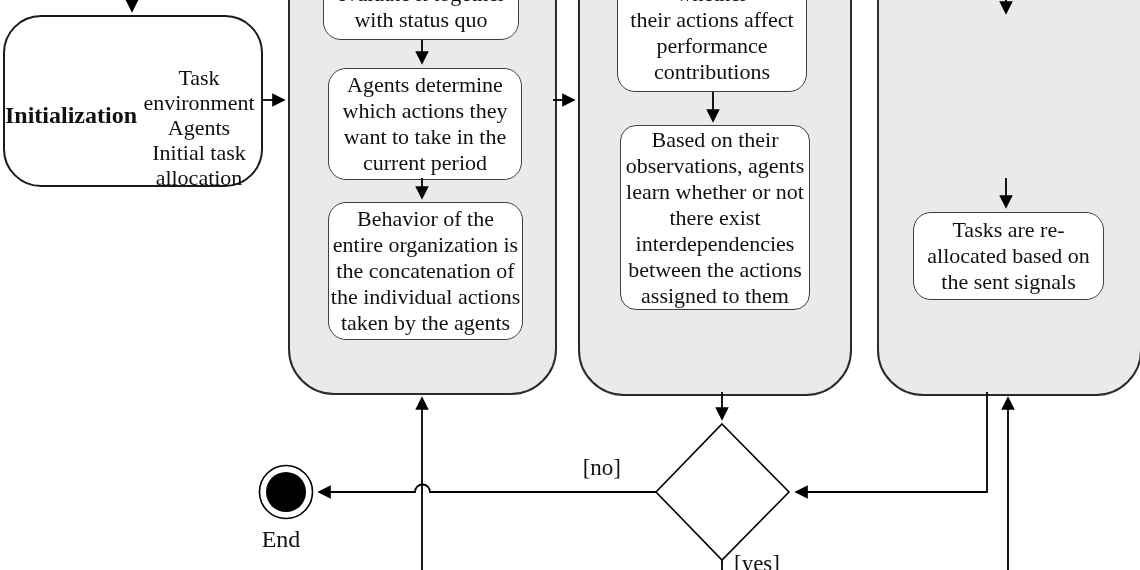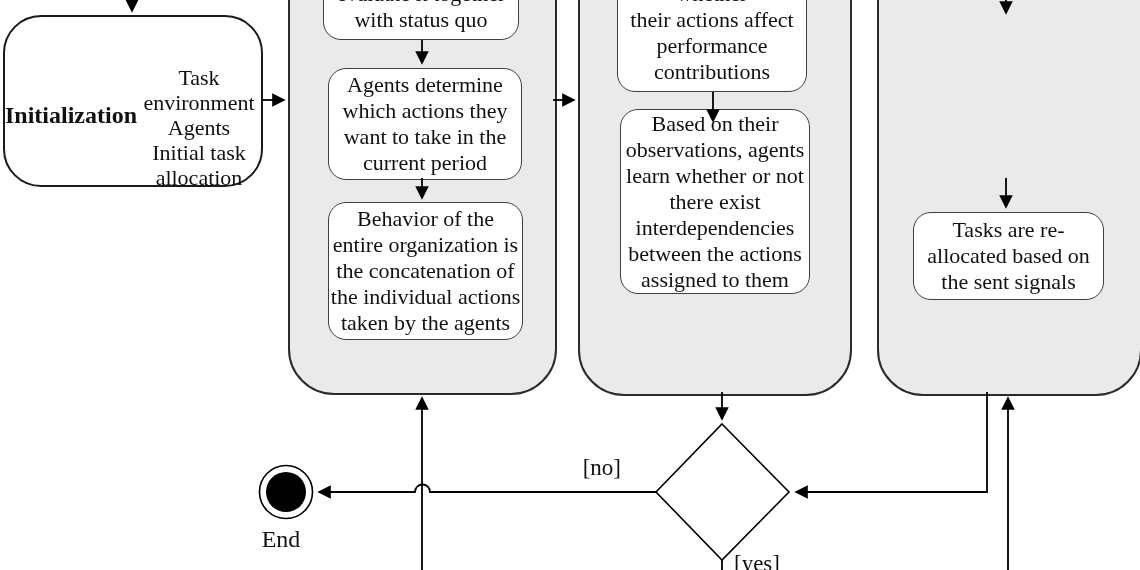--- a/index.html
+++ b/index.html
@@ -98,21 +98,21 @@
 taken by the agents</div>
   <div class="wbox" style="left:328px; top:68px; width:192px; height:110px;">Agents determine
 which actions they
 want to take in the
 current period</div>
 
   <div class="wbox bottom-align" style="left:617px; top:-52px; width:190px; height:144px; padding-bottom:6px; box-sizing:border-box;">they observe whether
 their actions affect
 performance
 contributions</div>
-  <div class="wbox" style="left:620px; top:109px; width:188px; height:183px;">Based on their
+  <div class="wbox" style="left:620px; top:125px; width:188px; height:183px;border-radius:16px;">Based on their
 observations, agents
 learn whether or not
 there exist
 interdependencies
 between the actions
 assigned to them</div>
 
   <div class="wbox" style="left:913px; top:212px; width:189px; height:86px;">Tasks are re-
 allocated based on
 the sent signals</div>

